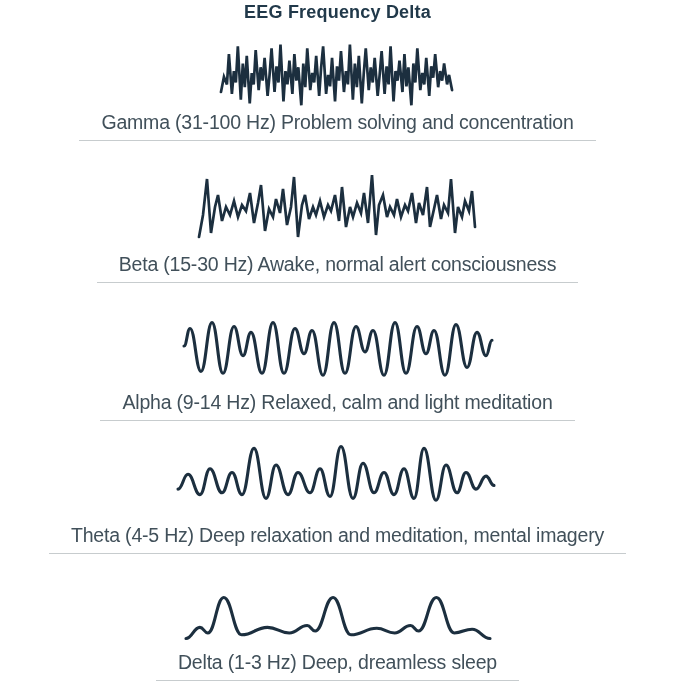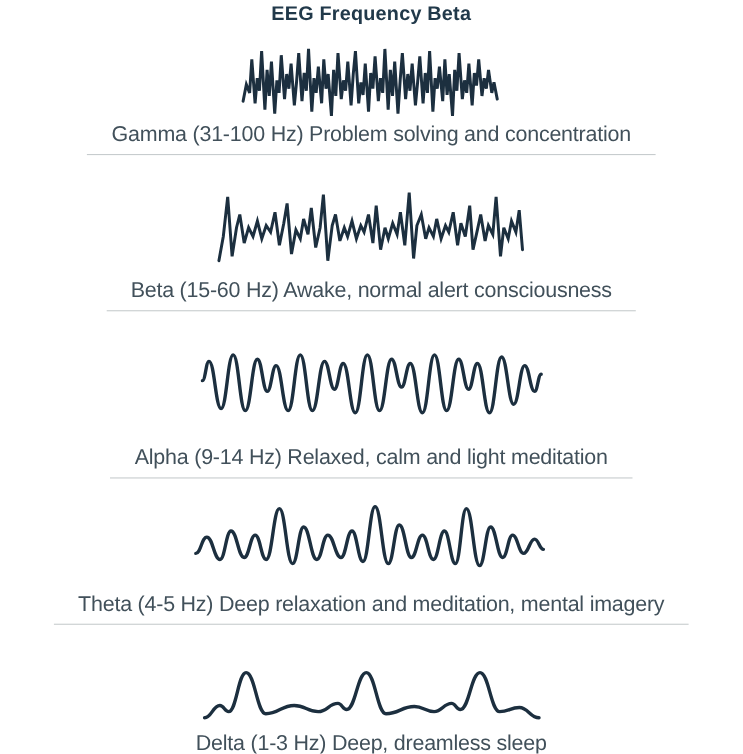--- a/index.html
+++ b/index.html
@@ -50,45 +50,45 @@
     white-space: nowrap;
     color: var(--label_color, #41505a);
     border-bottom: 1.5px solid var(--underline_color, #c7ccce);
     padding: 0 22px 7px 22px;
   }
   .band-gamma svg { margin-top: 13px; width: 238px; height: 76px; }
   .band-gamma .label { margin-top: 0; }
   .band-beta  svg { margin-top: 24px; width: 280px; height: 80px; }
   .band-beta  .label { margin-top: 8px; }
   .band-alpha svg { margin-top: 26px; width: 312px; height: 76px; }
-  .band-alpha .label { margin-top: 20px; }
+  .band-alpha .label { margin-top: 6px; }
   .band-theta svg { margin-top: 20px; width: 322px; height: 74px; }
   .band-theta .label { margin-top: 9px; }
   .band-delta svg { margin-top: 36px; width: 308px; height: 56px; }
   .band-delta .label { margin-top: 5px; }
 </style>
 </head>
 <body>
 
 <div class="page">
 
-  <div class="title">EEG Frequency Beta</div>
+  <div class="title">EEG Frequency Delta</div>
 
   <section class="band band-gamma sharp">
     <svg preserveAspectRatio="none" xmlns="http://www.w3.org/2000/svg" viewBox="0 0 240 80">
         <path d="M2 60L5 44L8 52L10 20L13 62L15 38L17 50L19 12L22 68L24 30L26 55L28 22L31 72L33 40L35 52L37 16L40 58L42 34L44 48L46 24L49 64L51 42L53 14L56 60L58 33L60 50L62 10L65 70L67 38L69 52L71 27L74 62L76 20L78 48L80 34L83 74L85 30L87 55L89 14L92 58L94 40L96 50L98 22L101 64L103 34L105 12L108 62L110 42L112 54L114 24L117 70L119 33L121 48L123 17L126 60L128 38L130 52L132 10L135 68L137 30L139 55L141 22L144 72L146 40L148 14L151 58L153 34L155 50L157 24L160 64L162 42L164 17L167 62L169 33L171 52L173 12L176 70L178 38L180 48L182 27L185 60L187 20L189 54L191 34L194 74L196 30L198 50L200 14L203 58L205 40L207 52L209 24L212 64L214 33L216 45L218 20L221 55L223 38L225 48L227 30L230 52L232 42L235 58"></path>
       </svg>
     <div class="label">Gamma (31-100 Hz) Problem solving and concentration</div>
   </section>
 
   <section class="band band-beta sharp">
     <svg preserveAspectRatio="none" xmlns="http://www.w3.org/2000/svg" viewBox="0 0 280 80">
         <path d="M2 72L6 50L10 14L14 68L18 42L21 30L25 56L29 42L33 50L37 36L41 52L45 40L49 46L53 28L57 58L61 38L64 20L68 66L72 44L76 52L79 34L83 48L86 24L90 60L94 42L97 12L101 72L105 40L108 30L112 54L116 42L119 50L123 36L127 52L131 40L134 46L138 30L142 56L145 22L149 62L153 42L156 52L160 38L164 48L167 28L171 58L175 10L179 70L182 40L186 30L190 52L193 42L197 50L200 34L204 52L208 40L211 46L215 28L219 58L222 38L226 50L230 22L233 62L237 44L240 30L244 54L247 40L251 48L254 14L258 68L261 42L265 52L268 36L272 46L275 26L278 62"></path>
       </svg>
-    <div class="label">Beta (15-60 Hz) Awake, normal alert consciousness</div>
+    <div class="label">Beta (15-30 Hz) Awake, normal alert consciousness</div>
   </section>
 
   <section class="band band-alpha smooth">
     <svg preserveAspectRatio="none" xmlns="http://www.w3.org/2000/svg" viewBox="0 0 312 78">
         <path d="M2 38C4.7 38 5.3 20 8 20C12.95 20 14.05 64 19 64C23.95 64 25.05 14 30 14C34.95 14 36.05 66 41 66C45.95 66 47.05 18 52 18C56.05 18 56.95 48 61 48C64.6 48 65.4 24 69 24C73.95 24 75.05 66 80 66C84.95 66 86.05 14 91 14C95.95 14 97.05 66 102 66C106.95 66 108.05 20 113 20C117.05 20 117.95 46 122 46C125.6 46 126.4 22 130 22C134.95 22 136.05 68 141 68C145.95 68 147.05 14 152 14C156.95 14 158.05 66 163 66C167.95 66 169.05 18 174 18C178.05 18 178.95 44 183 44C186.6 44 187.4 22 191 22C195.95 22 197.05 68 202 68C206.95 68 208.05 14 213 14C217.95 14 219.05 66 224 66C228.95 66 230.05 18 235 18C239.05 18 239.95 46 244 46C247.6 46 248.4 22 252 22C256.95 22 258.05 68 263 68C267.95 68 269.05 16 274 16C278.95 16 280.05 60 285 60C289.5 60 290.5 24 295 24C299.05 24 299.95 48 304 48C306.7 48 307.3 32 310 32"></path>
       </svg>
     <div class="label">Alpha (9-14 Hz) Relaxed, calm and light meditation</div>
   </section>
 
   <section class="band band-theta smooth">

